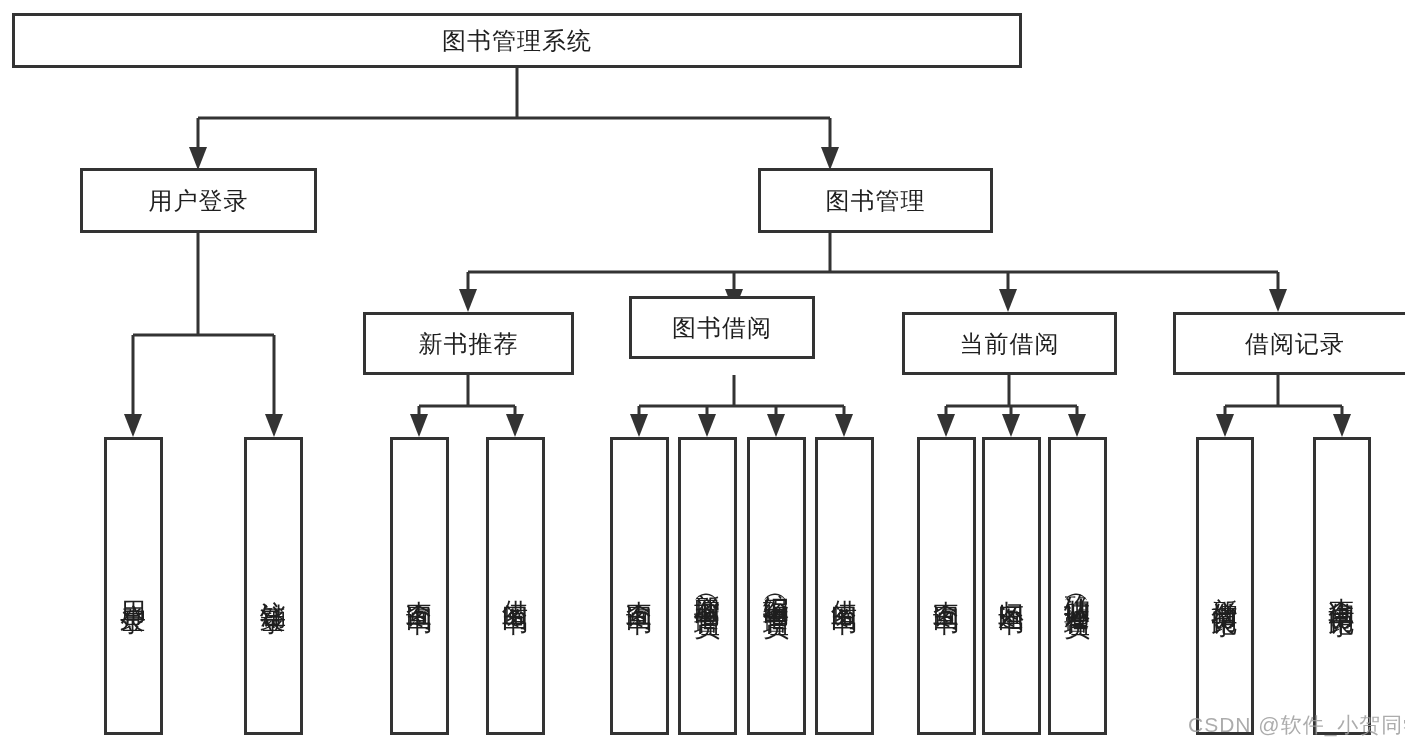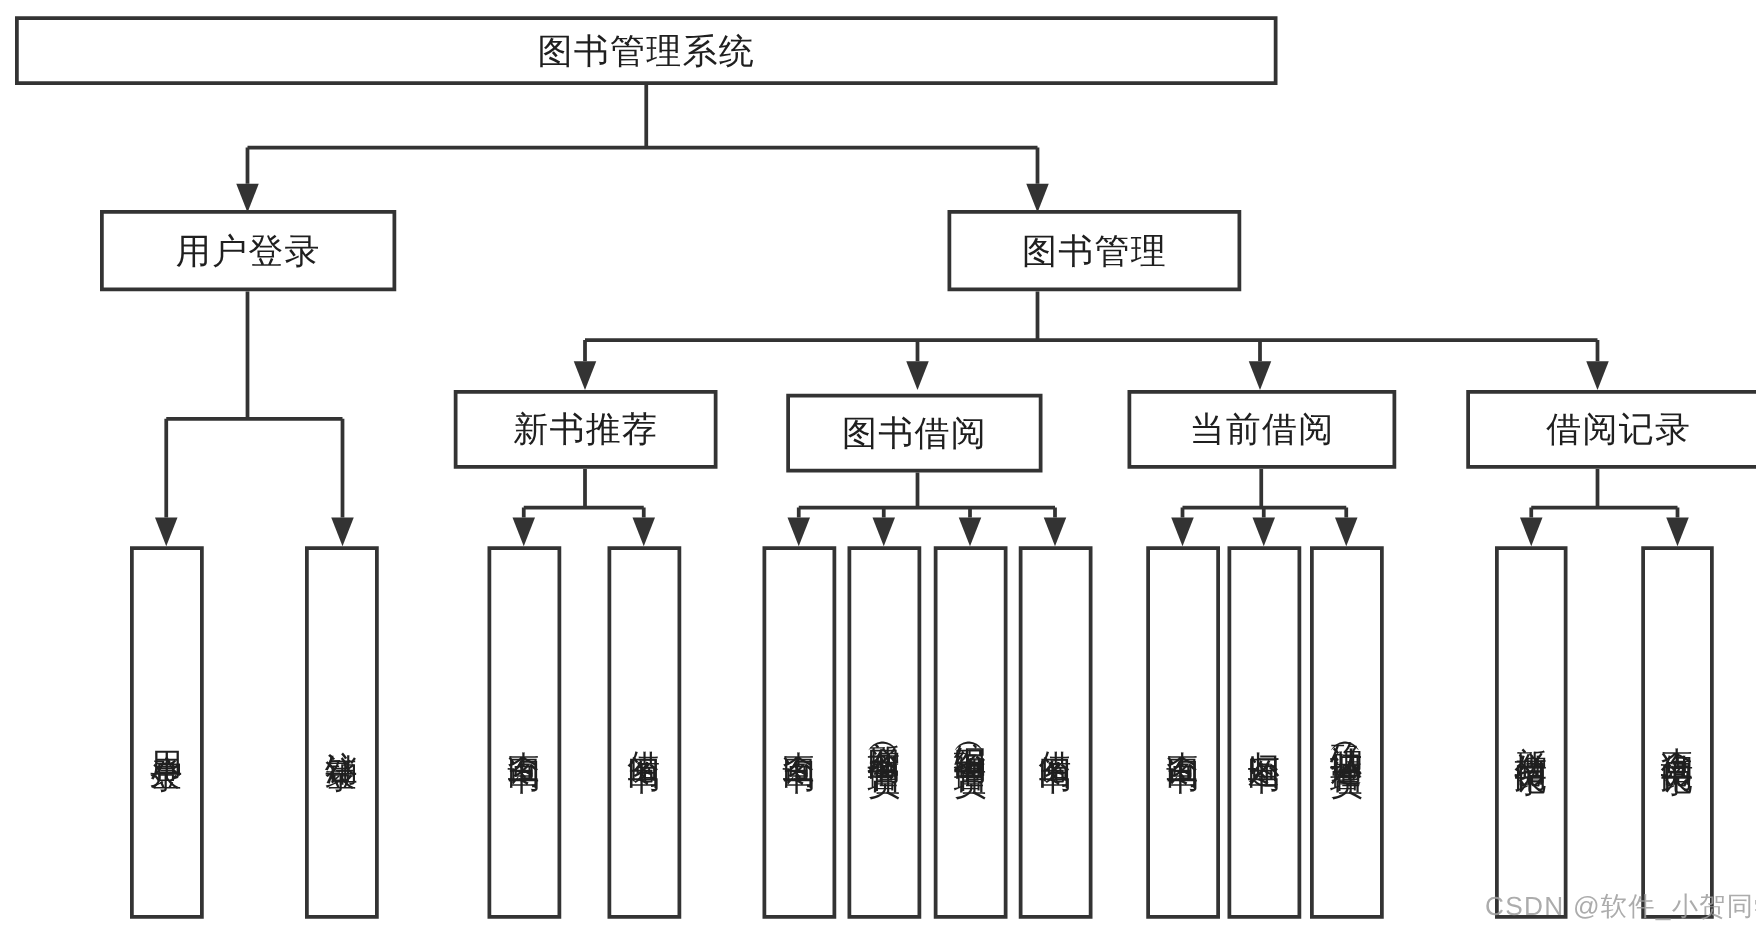--- a/index.html
+++ b/index.html
@@ -18,21 +18,21 @@
   }
   .wires{position:absolute;left:0;top:0;z-index:1;}
   .wires path{stroke:var(--line);stroke-width:3;fill:none;}
   .wires polygon{fill:var(--line);stroke:none;}
   .hbox{
     position:absolute;z-index:2;
     border:3px solid var(--line);
     box-sizing:border-box;
     background:#ffffff;
     display:flex;align-items:center;justify-content:center;
-    font-size:28px;color:var(--text);
+    font-size:24px;color:var(--text);
     letter-spacing:1px;white-space:nowrap;
   }
   .leaf{
     position:absolute;z-index:2;
     top:437px;width:59px;height:298px;
     border:3px solid var(--line);
     box-sizing:border-box;
     background:#ffffff;
     display:flex;align-items:center;justify-content:center;
     writing-mode:vertical-rl;text-orientation:mixed;
@@ -44,21 +44,21 @@
     left:1188px;top:711px;
     font-size:21px;letter-spacing:1px;
     color:var(--watermark);opacity:.85;
     white-space:nowrap;
   }
   
   .box-root{left:12px;top:13px;width:1010px;height:55px;}
   .l2-users{left:80px;top:168px;width:237px;height:65px;}
   .l2-books{left:712px;top:168px;width:235px;height:65px;margin-left:46px;}
   .l3-recommend{left:363px;top:312px;width:211px;height:63px;font-family:Liberation Serif, serif;}
-  .l3-borrow{left:629px;top:315px;width:205px;height:63px;}
+  .l3-borrow{left:629px;top:296px;width:186px;height:63px;}
   .l3-current{left:902px;top:312px;width:215px;height:63px;}
   .l3-records{left:1173px;top:312px;width:244px;height:63px;}
   .u1{left:104px;} .u2{left:244px;}
   .n1{left:390px;} .n2{left:486px;}
   .b1{left:610px;} .b2{left:678px;} .b3{left:747px;} .b4{left:815px;}
   .c1{left:917px;} .c2{left:982px;} .c3{left:1048px;}
   .r1{left:1196px;width:58px;} .r2{left:1313px;width:58px;}
 </style>
 </head>
 <body>

